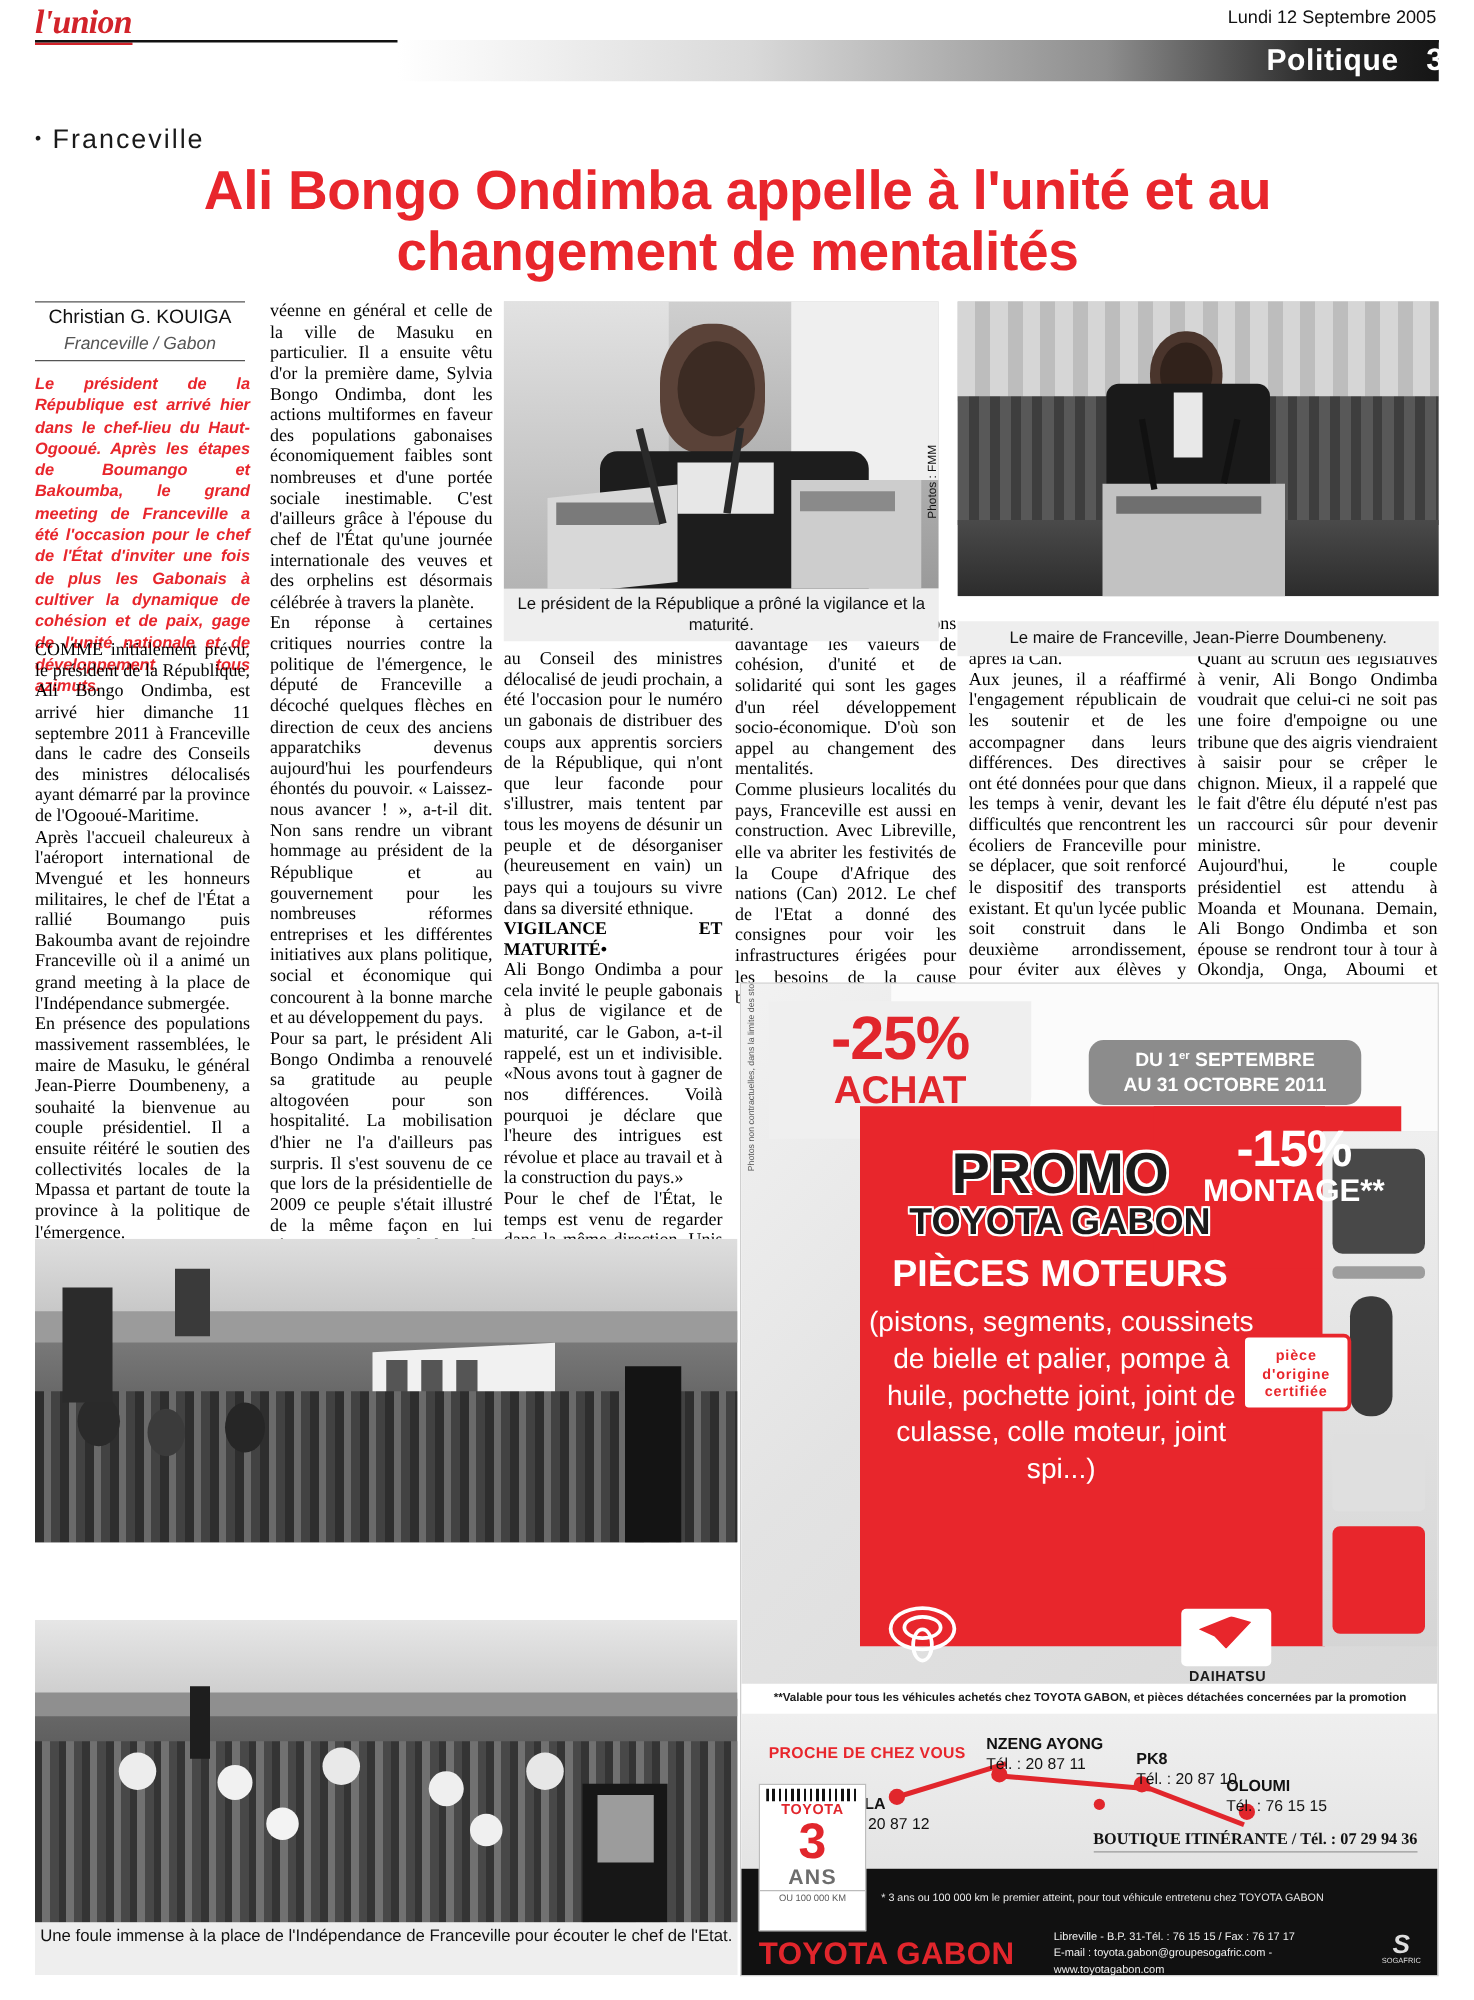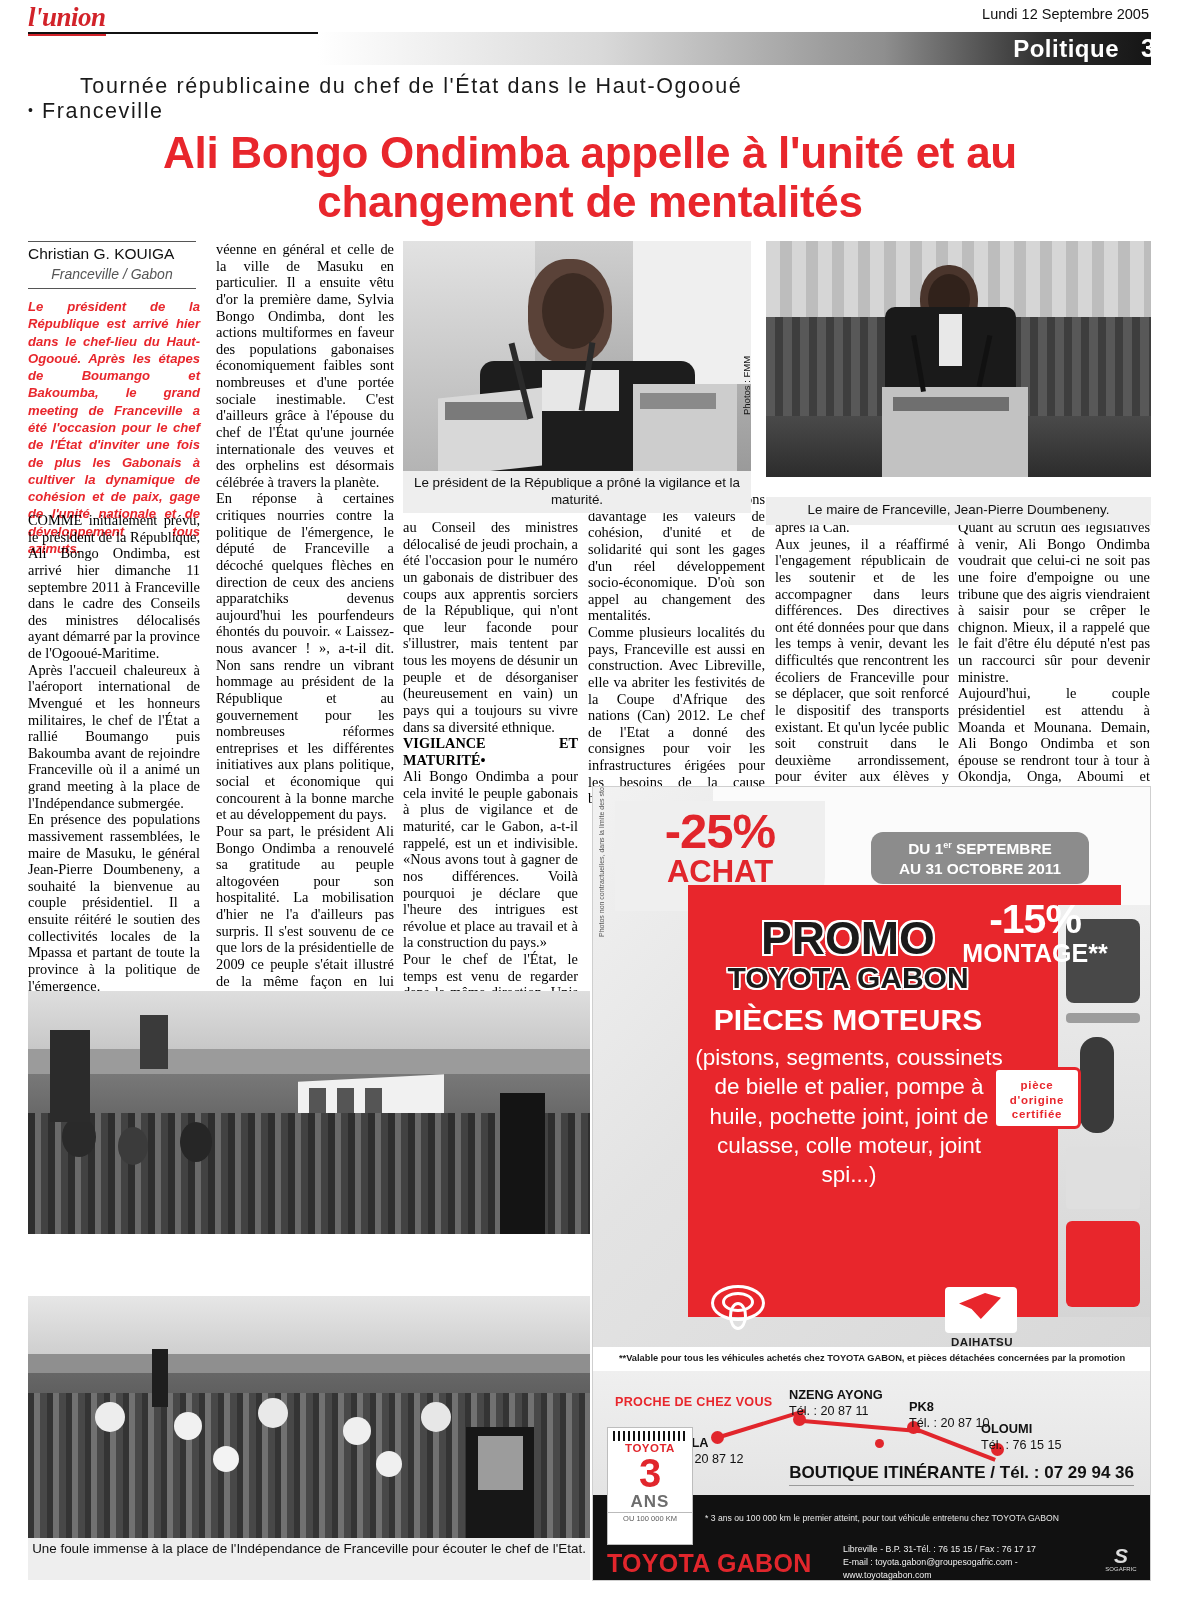--- a/index.html
+++ b/index.html
@@ -80,20 +80,21 @@
     color: #000; text-align: justify;
     hyphens: auto;
   }
   .col p { margin: 0; text-indent: 0; }
 
   .byline-rule-top {
     position: absolute; left: 28px; top: 241px; width: 168px; height: 1px; background: #555;
   }
   .byline-name {
     position: absolute; left: 28px; top: 245px; width: 168px;
+    text-align: center;
     font-family: "Liberation Sans", sans-serif;
     font-size: 15.5px; color: #111;
   }
   .byline-place {
     position: absolute; left: 28px; top: 266px; width: 168px;
     text-align: center;
     font-family: "Liberation Sans", sans-serif;
     font-size: 14px; color: #555; font-style: italic;
   }
   .byline-rule-bot {
@@ -300,22 +301,22 @@
   .node { position:absolute; width:13px; height:13px; background:#e1262c; border-radius:50%; }
   .edge { position:absolute; height:3.5px; background:#e1262c; transform-origin:left center; }
   .maplbl {
     position:absolute;
     font-family:"Liberation Sans", sans-serif;
     font-size:12.6px; color:#111; line-height:1.25;
   }
   .maplbl b { font-size:12.8px; }
   .boutique {
     position:absolute; right:16px; top:92px;
-    font-family:Liberation Sans, sans-serif; font-weight:bold;
-    font-size:17px; color:#111;
+    font-family:Liberation Serif, serif; font-weight:bold;
+    font-size:13px; color:#111;
     border-bottom:1.5px solid #9a9a9a; padding-bottom:2px;
   }
   .blackzone {
     position:absolute; left:0; top:708px; width:100%; height:87px; background:#111;
   }
   .warranty {
     position:absolute; left:14px; top:640px; width:86px; height:118px;
     background:#fff; border:1px solid #bdbdbd; text-align:center; z-index:4;
   }
   .warranty .comb { height:10px; margin:3px 5px 1px 5px;
@@ -357,21 +358,20 @@
 
   <div class="masthead">
     <div class="logo">l'union</div>
     <div class="issue-date">Lundi 12 Septembre  2005</div>
   </div>
   <div class="rule-top"></div>
   <div class="sectionbar"></div>
   <div class="section-label">Politique</div>
   <div class="section-number">3</div>
 
-  <div class="kicker1">Tournée républicaine du chef de l'État dans le Haut-Ogooué</div>
   <div class="kicker2">
     <span class="bullet">•</span>
     <span>Franceville</span>
   </div>
   <div class="headline">Ali Bongo Ondimba appelle à l'unité et au changement de mentalités</div>
 
   <div class="byline-rule-top"></div>
   <div class="byline-name">Christian G. KOUIGA</div>
   <div class="byline-place">Franceville / Gabon</div>
   <div class="byline-rule-bot"></div>

